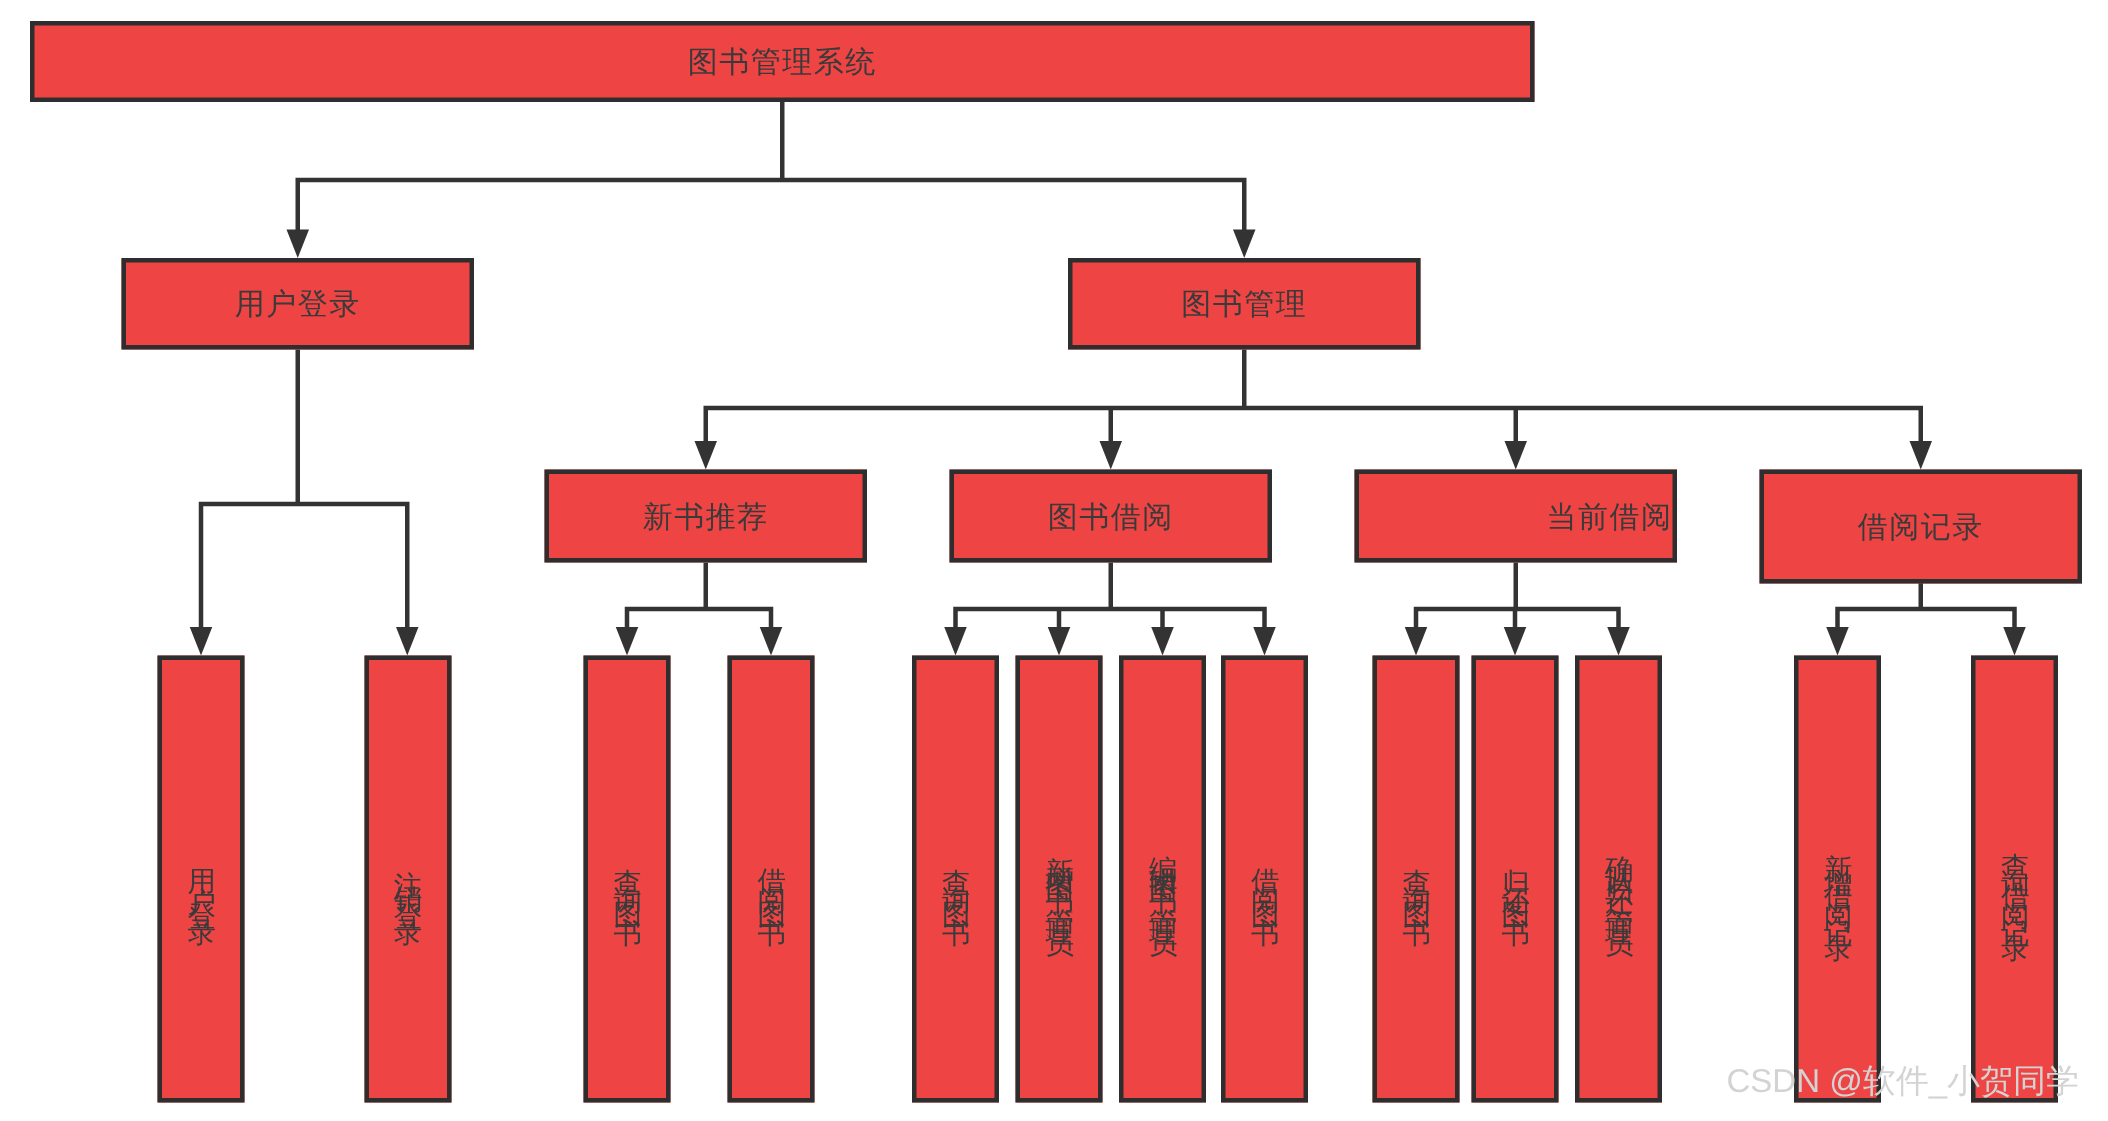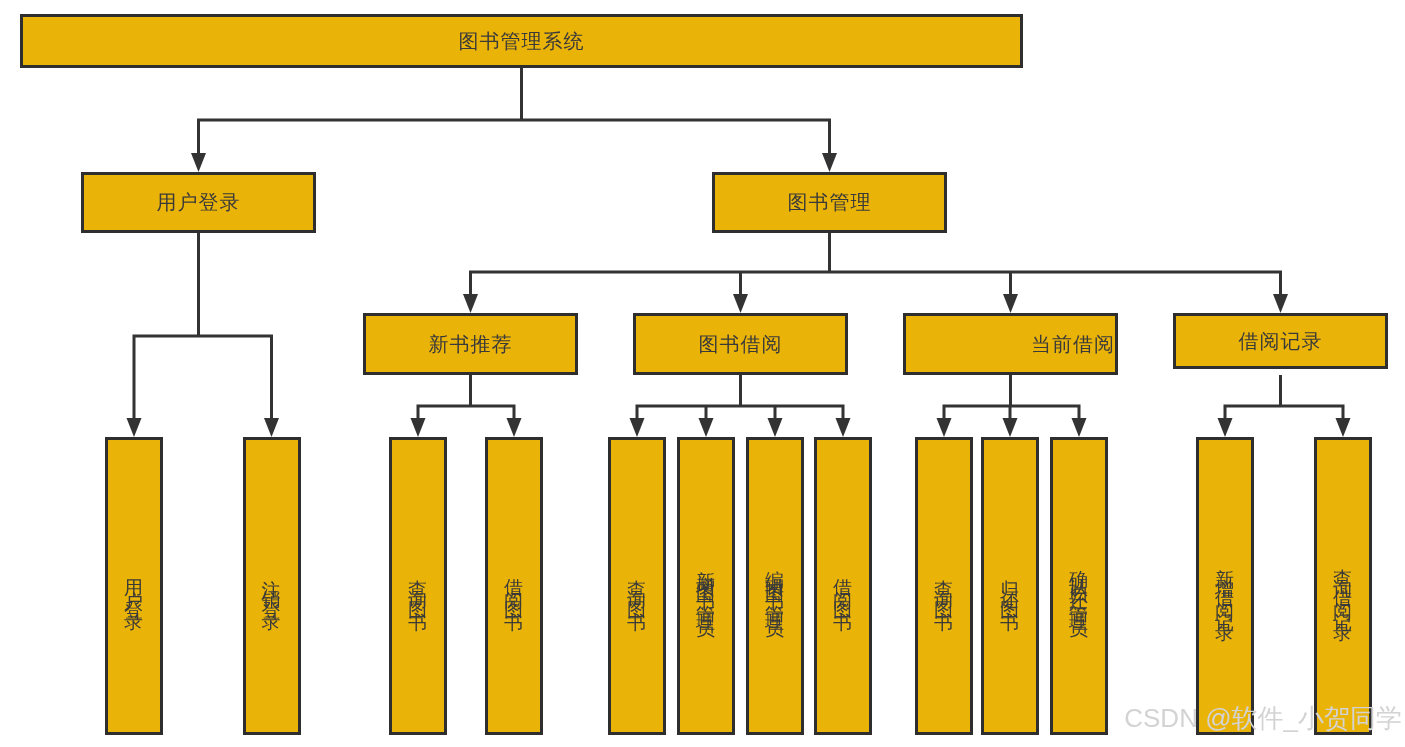--- a/index.html
+++ b/index.html
@@ -18,41 +18,41 @@
     color:var(--text);
     overflow:hidden;
   }
   .edges{position:absolute;left:0;top:0;pointer-events:none;}
   .edges path{fill:none;stroke:var(--line);stroke-width:3;}
   .edges polygon{fill:var(--line);stroke:none;}
   .box{
     position:absolute;
     box-sizing:border-box;
     border:3px solid var(--box-border);
-    background:#eab308;
+    background:#ef4444;
     display:flex;align-items:center;justify-content:center;
     font-size:20px;
     letter-spacing:1px;
     white-space:nowrap;
   }
   .leaf{
     width:58px;top:437px;height:298px;
   }
   .leaf .vtext{
     writing-mode:vertical-rl;
     text-orientation:mixed;
     font-size:19px;
     line-height:1;
     letter-spacing:11px;
   }
   .leaf .vtext.tight{letter-spacing:7px;}
   .watermark{
     position:absolute;
-    right:3px;bottom:11px;
-    font-size:26px;
+    right:19px;bottom:11px;
+    font-size:22px;
     color:var(--watermark);
     z-index:5;
     white-space:nowrap;
     text-align:right;
   }
 </style>
 </head>
 <body>
 
 <div class="canvas">
@@ -118,21 +118,21 @@
 
   <div class="box" style="left:363px;top:313px;width:215px;height:62px;">
     <span>新书推荐</span>
   </div>
   <div class="box" style="left:633px;top:313px;width:215px;height:62px;">
     <span>图书借阅</span>
   </div>
   <div class="box" style="left:903px;top:313px;width:215px;height:62px;justify-content:flex-end;">
     <span>当前借阅</span>
   </div>
-  <div class="box" style="left:1173px;top:313px;width:215px;height:56px;">
+  <div class="box" style="left:1173px;top:313px;width:215px;height:76px;">
     <span>借阅记录</span>
   </div>
 
   <div class="box leaf" style="left:105px;">
     <span class="vtext">用户登录</span>
   </div>
   <div class="box leaf" style="left:242.5px;">
     <span class="vtext">注销登录</span>
   </div>
 

